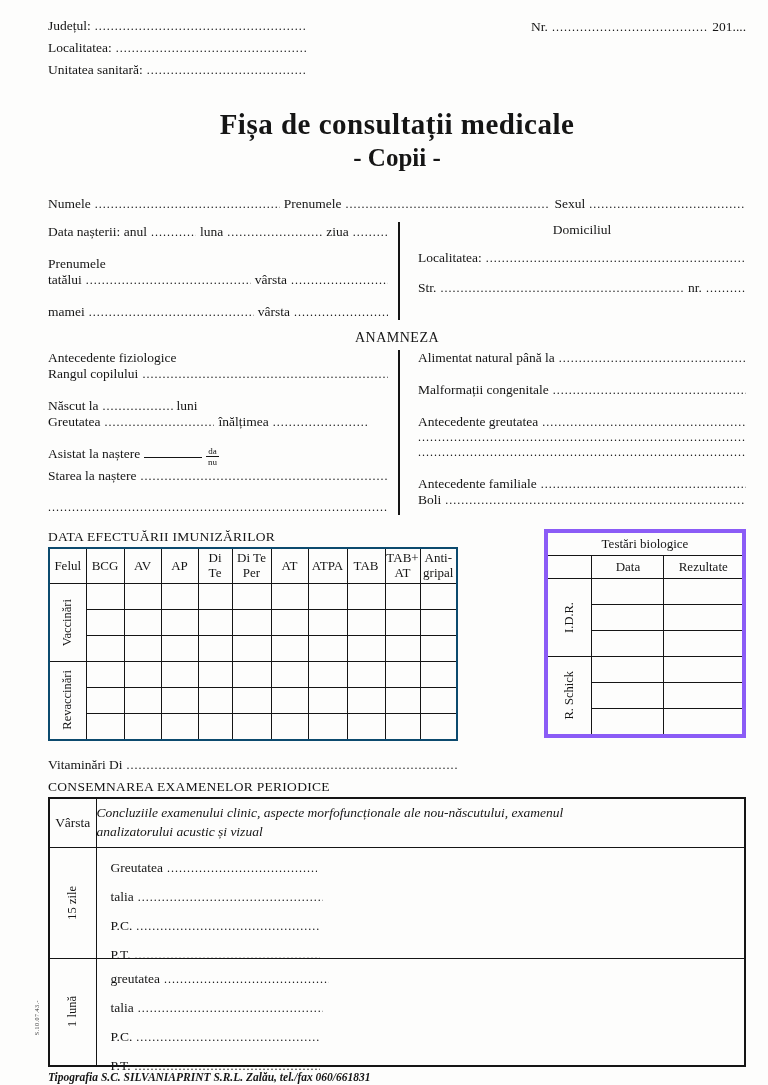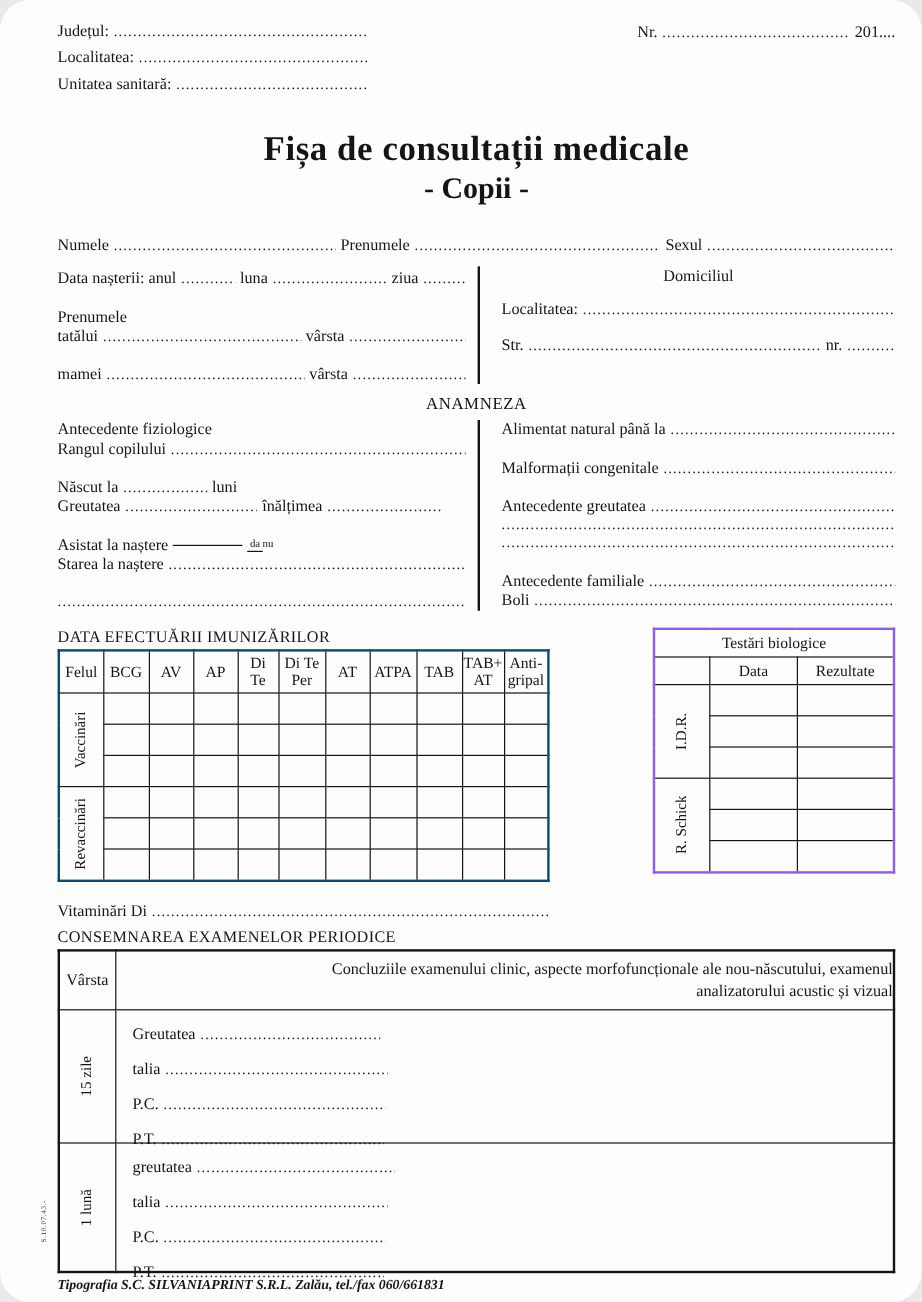--- a/index.html
+++ b/index.html
@@ -1,19 +1,19 @@
 <!DOCTYPE html>
 <html><head>
 <meta charset="utf-8">
 <style>
   html,body{margin:0;padding:0;background:#e9e9e9;}
   .page{
     position:relative;width:768px;height:1085px;background:#fdfdfc;
     font-family:"Liberation Serif","DejaVu Serif",serif;color:#151515;
-    font-size:13.5px;overflow:hidden;margin:0 auto;border-radius:25px;
+    font-size:13.5px;overflow:hidden;margin:0 auto;
   }
   .content{position:absolute;left:48px;top:0;width:698px;}
   .line{display:flex;align-items:baseline;column-gap:4px;}
   .lbl{white-space:nowrap;}
   .dots{overflow:hidden;white-space:nowrap;letter-spacing:1px;font-size:12px;flex:0 0 auto;}
   .dots.grow{flex:1 1 auto;min-width:0;}
   .w40{width:40px}.w45{width:45px}.w70{width:70px}.w95{width:95px}
   .w110{width:110px}.w150{width:150px}.w165{width:165px}.w185{width:185px}
   .w205{width:205px}.w330{width:330px}
   
@@ -26,44 +26,44 @@
   
   .row-name{margin-top:24px;}
   .twocol{display:flex;margin-top:10px;}
   .col-l{width:352px;border-right:2px solid #151515;padding-right:10px;box-sizing:border-box;}
   .col-r{flex:1;padding-left:18px;min-width:0;}
   .identity .col-l{padding-top:2px;}.mt12{margin-top:12px}.mt14{margin-top:14px}.mt16{margin-top:16px}
   .center{text-align:center;}
   .anamneza-h{text-align:center;margin-top:10px;letter-spacing:.5px;font-size:14px;}
   
   .solidline{width:58px;border-bottom:1.3px solid #151515;align-self:center;height:1px;}
-  .fraction{display:inline-flex;flex-direction:row;font-size:9px;line-height:1.15;text-align:center;align-self:center;}
+  .fraction{display:inline-flex;flex-direction:column;font-size:9px;line-height:1.15;text-align:center;align-self:center;}
   .fraction .top-f{border-bottom:1px solid #151515;padding:0 2px;}
   
   table{border-collapse:collapse;table-layout:fixed;}
   td,th{border:1.5px solid #151515;padding:0;font-weight:normal;}
   .immun-wrap{display:flex;justify-content:space-between;margin-top:14px;align-items:flex-start;}
   .immun-title{font-size:13.5px;letter-spacing:.3px;margin-bottom:2px;}
   .t-immun{width:408px;border:2px solid #0c4a6e;}
   .t-immun td{height:25px;text-align:center;font-size:13px;}
   .t-immun tr.hdr td{height:34px;white-space:pre-line;line-height:1.1;}
   .rotcell{vertical-align:middle;}
   .vtext{writing-mode:vertical-rl;transform:rotate(180deg);margin:0 auto;font-size:12.5px;white-space:nowrap;}
-  .t-bio{width:202px;border:2px solid #8b5cf6;}
+  .t-bio{width:202px;border:4px solid #8b5cf6;}
   .t-bio td{height:25px;text-align:center;font-size:13px;}
   .t-bio .ttl{height:22px;}
   .t-bio .sub{height:22px;}
   
   .vitamin{margin-top:16px;}
   
   .periodic-title{margin-top:6px;letter-spacing:.3px;}
   .t-per{width:698px;border:2px solid #151515;margin-top:2px;}
   .t-per td{vertical-align:middle;}
   .t-per .hdr-age{width:47px;text-align:center;font-size:13.5px;}
-  .t-per .hdr-concl{height:48px;text-align:right;white-space:pre-line;line-height:1.35;font-size:13.5px;}
+  .t-per .hdr-concl{height:48px;text-align:left;white-space:pre-line;line-height:1.35;font-size:13.5px;font-style:italic;}
   .t-per .agecell{text-align:center;}
   .blk{padding:12px 0 8px 14px;}
   .blk .line{margin-bottom:13px;}
   .blk .line:last-child{margin-bottom:2px;}
   .blk15{height:90px;}
   .blk1{height:86px;}
   
   .footer{margin-top:4px;font-style:italic;font-weight:bold;font-size:11.5px;}
   .print-code{position:absolute;left:34px;top:1000px;font-size:6px;writing-mode:vertical-rl;transform:rotate(180deg);letter-spacing:.5px;color:#333;}
 </style>

